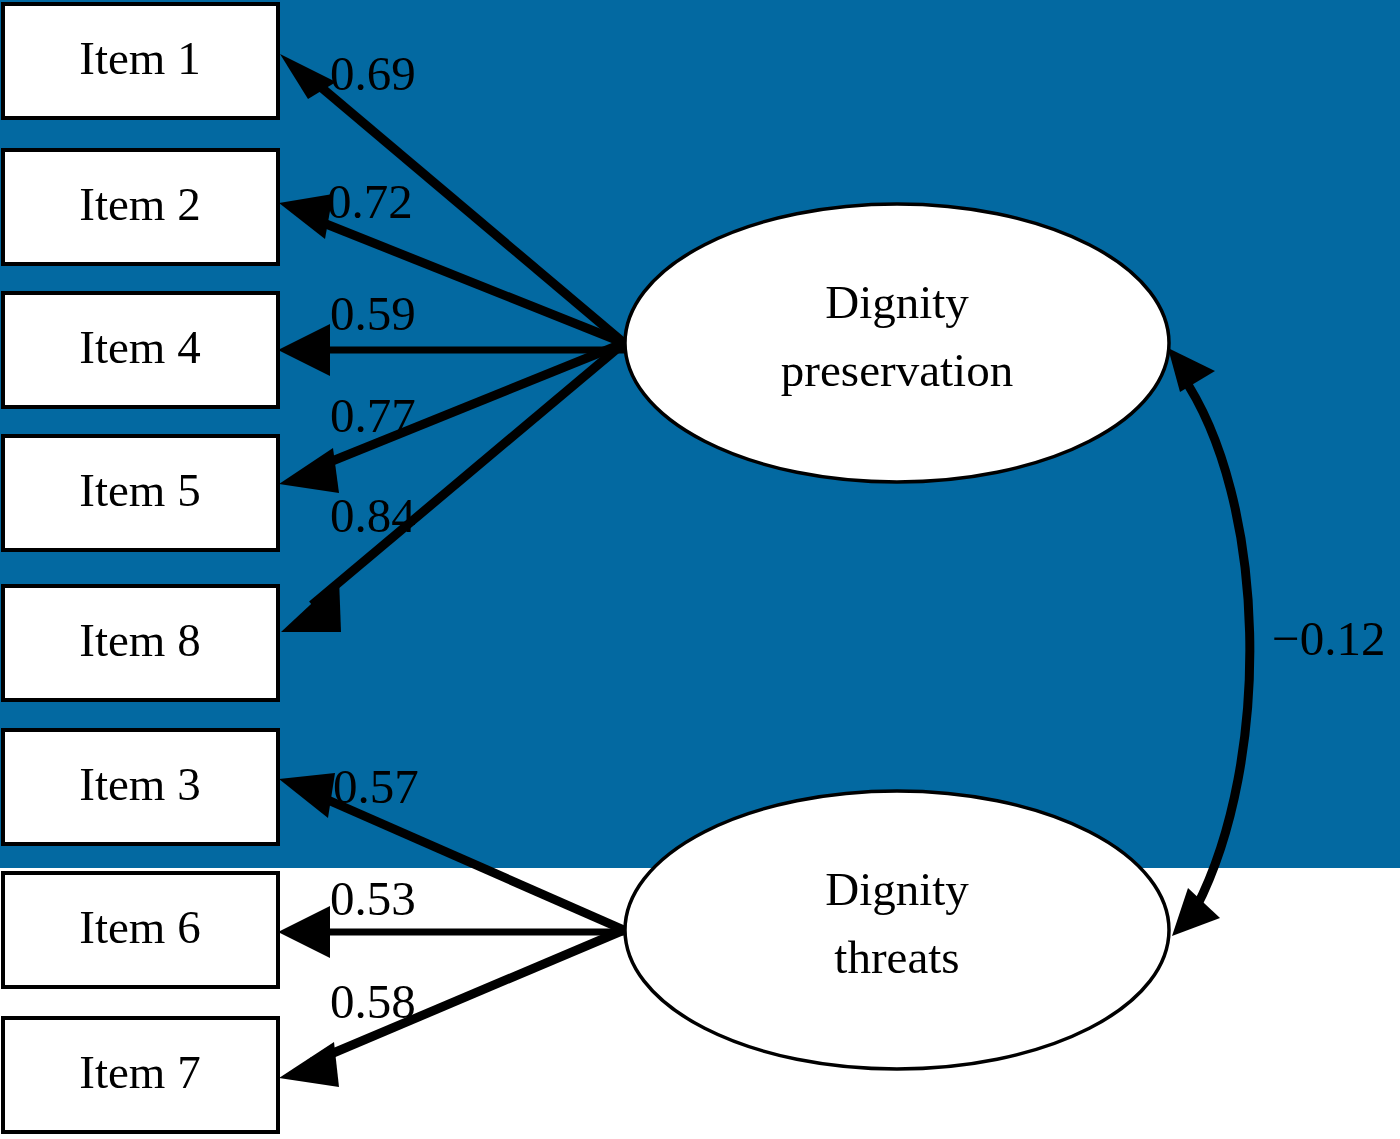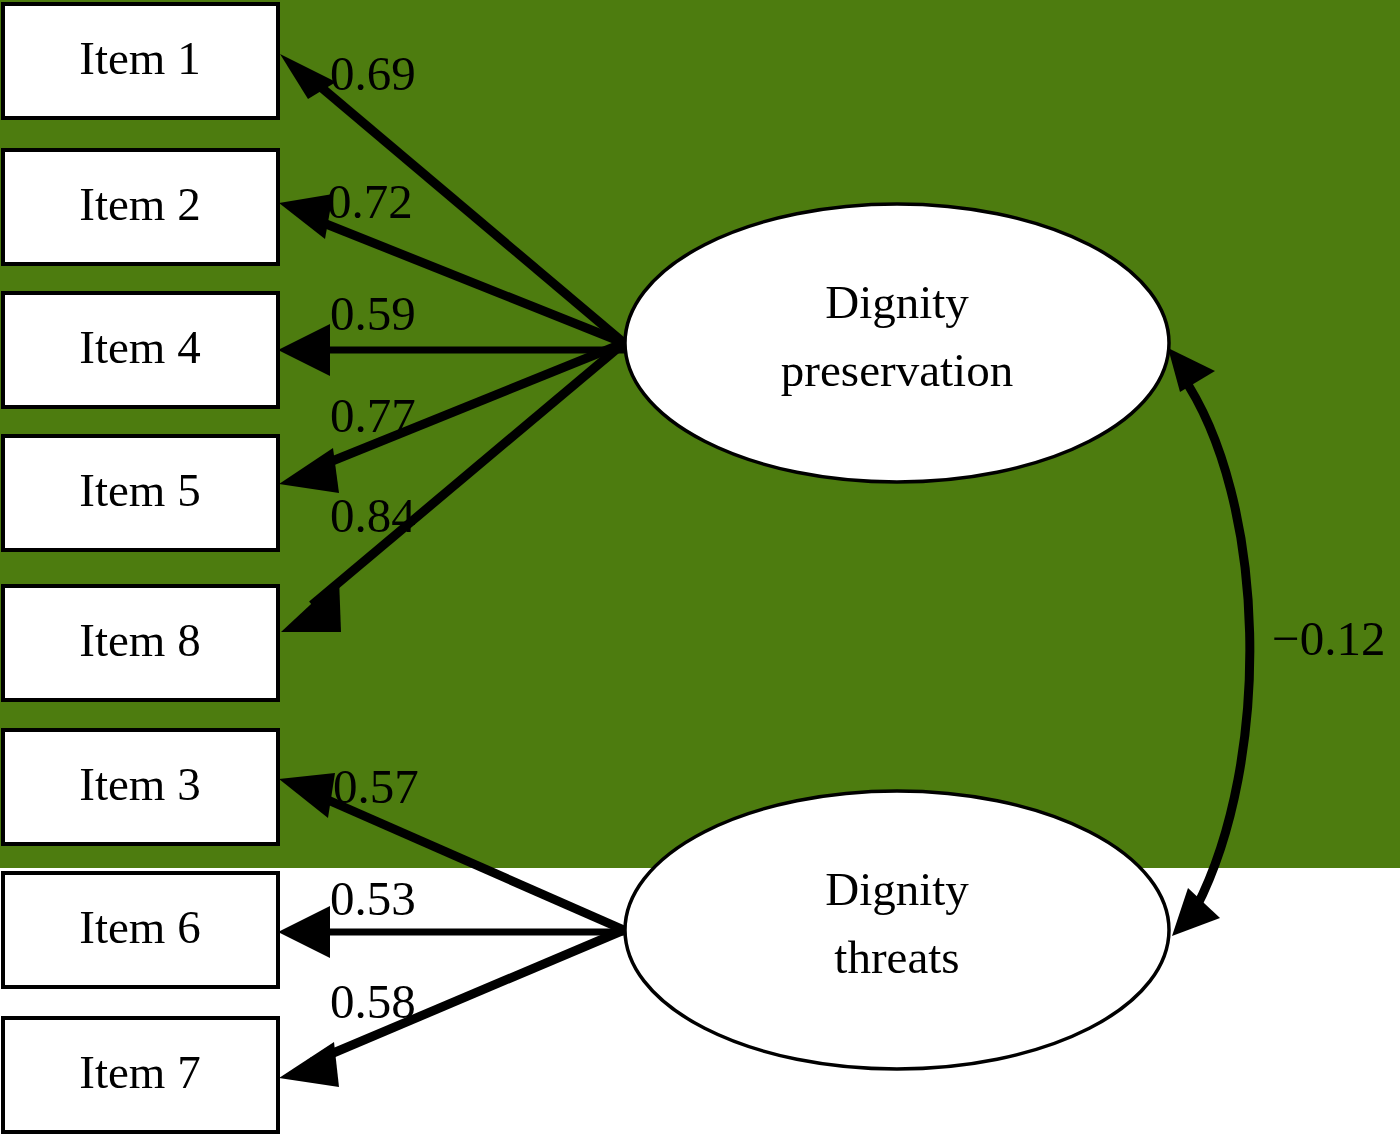--- a/index.html
+++ b/index.html
@@ -10,21 +10,21 @@
   body {
     width: 1400px;
     height: 1139px;
     overflow: hidden;
     font-family: "Liberation Serif", "DejaVu Serif", serif;
   }
   #diagram-root {
     position: relative;
     width: 1400px;
     height: 868px;
-    background: #4d7c0f;
+    background: #0369a1;
   }
   svg#sem-canvas {
     display: block;
     width: 1400px;
     height: 1139px;
   }
   .indicator-box {
     fill: #ffffff;
     stroke: #000000;
     stroke-width: 4;

